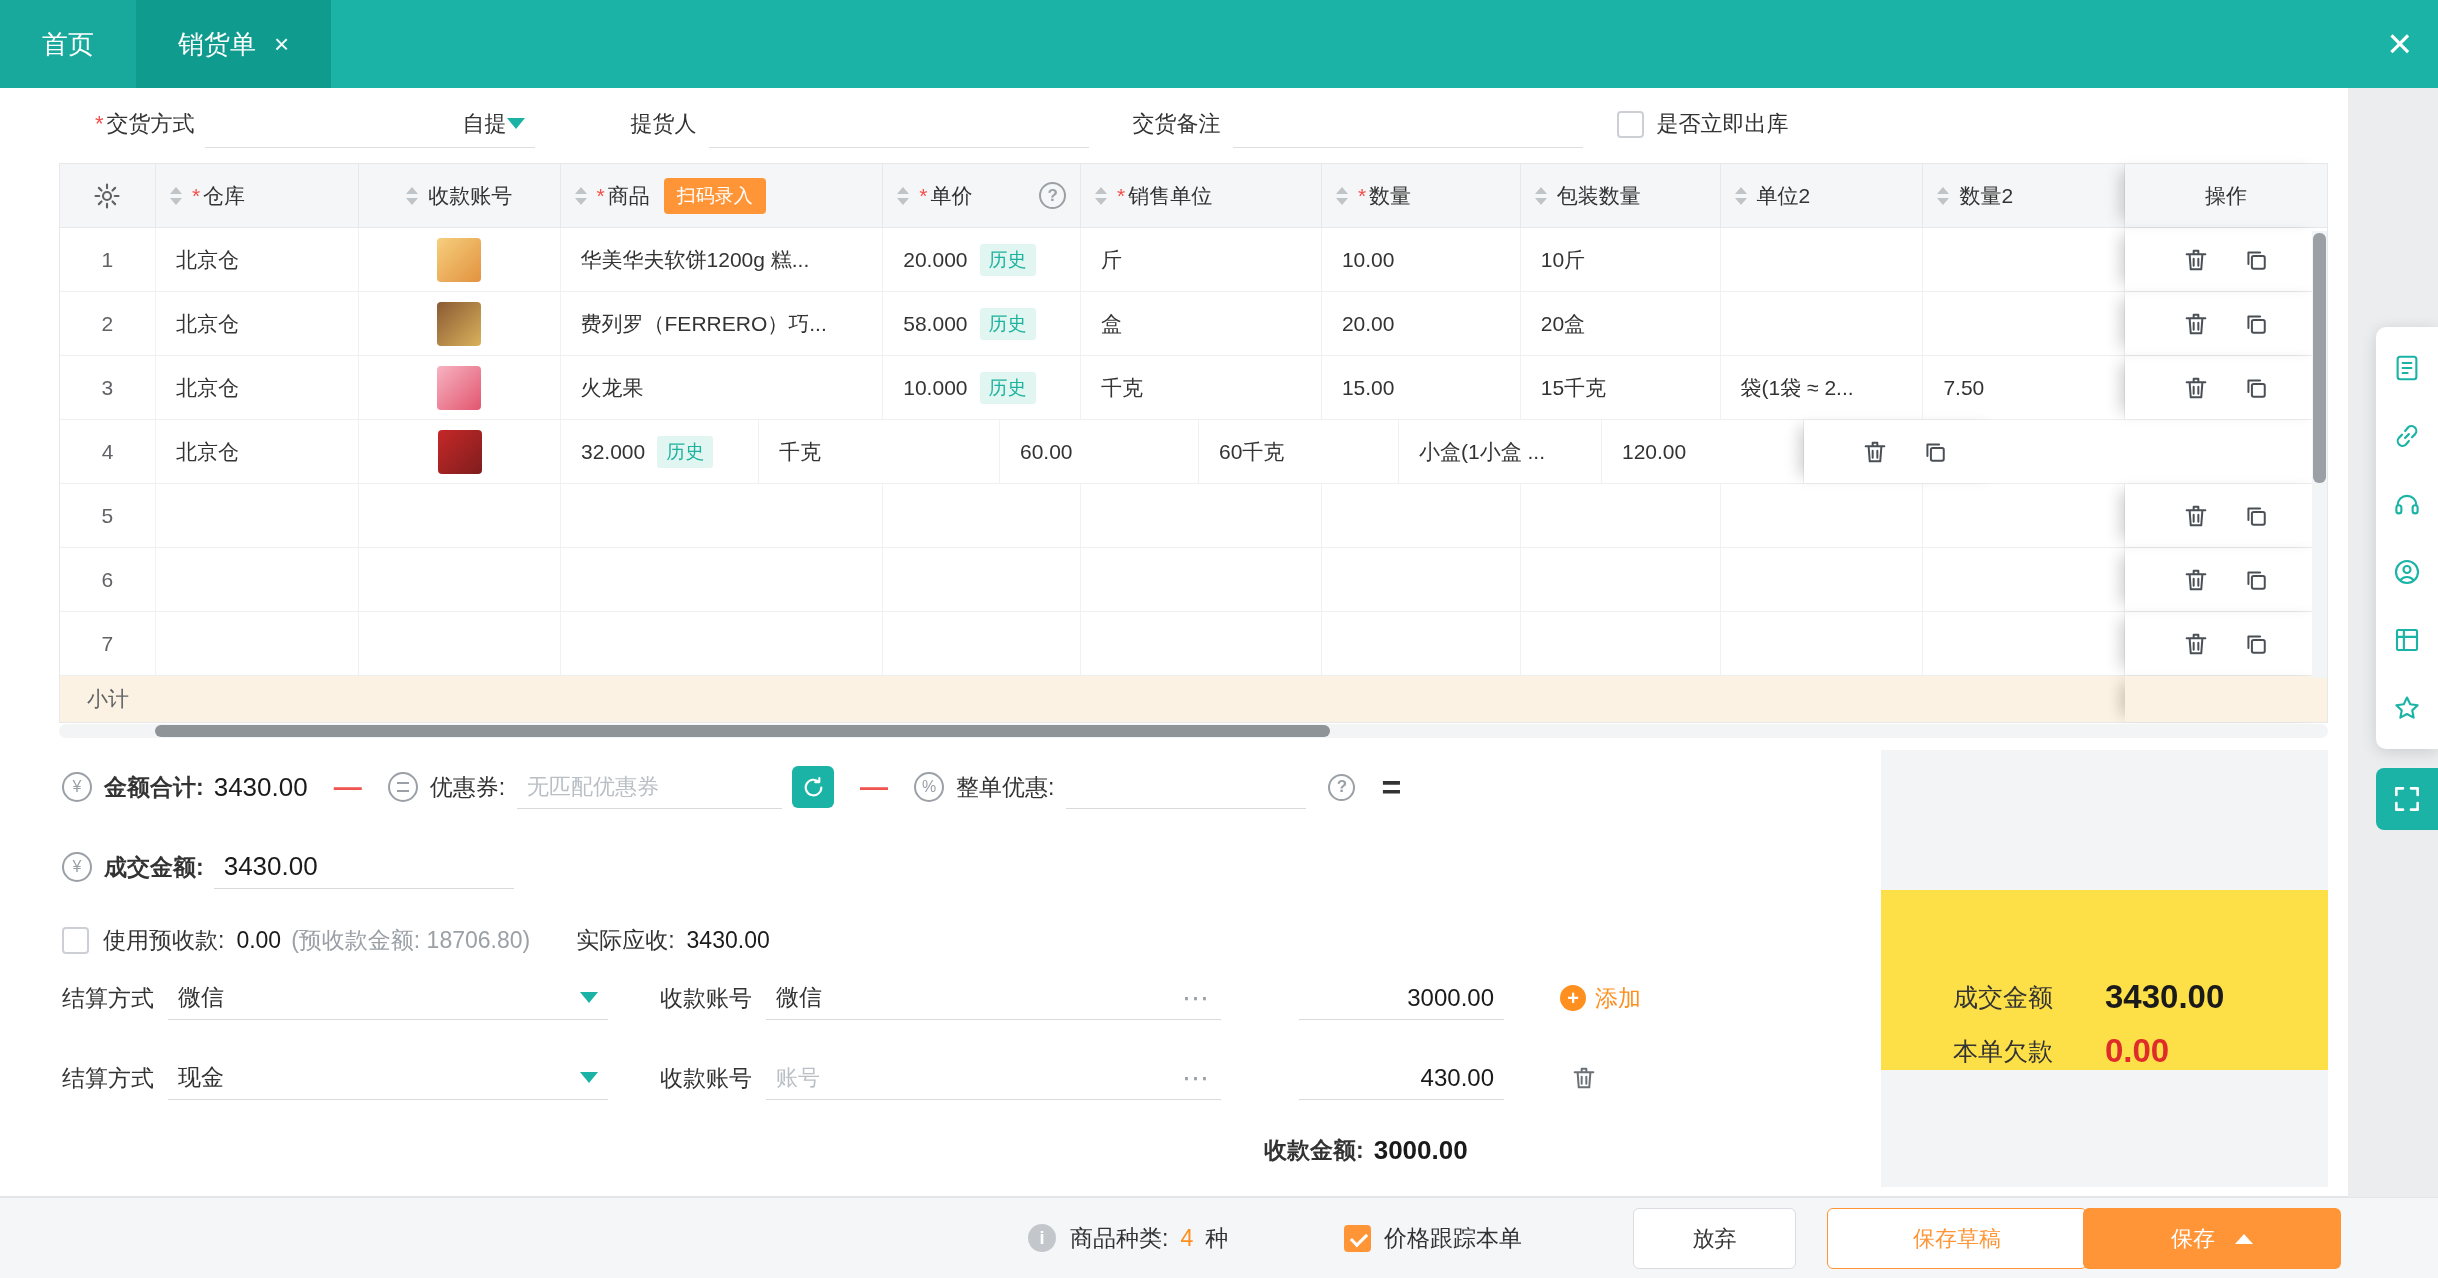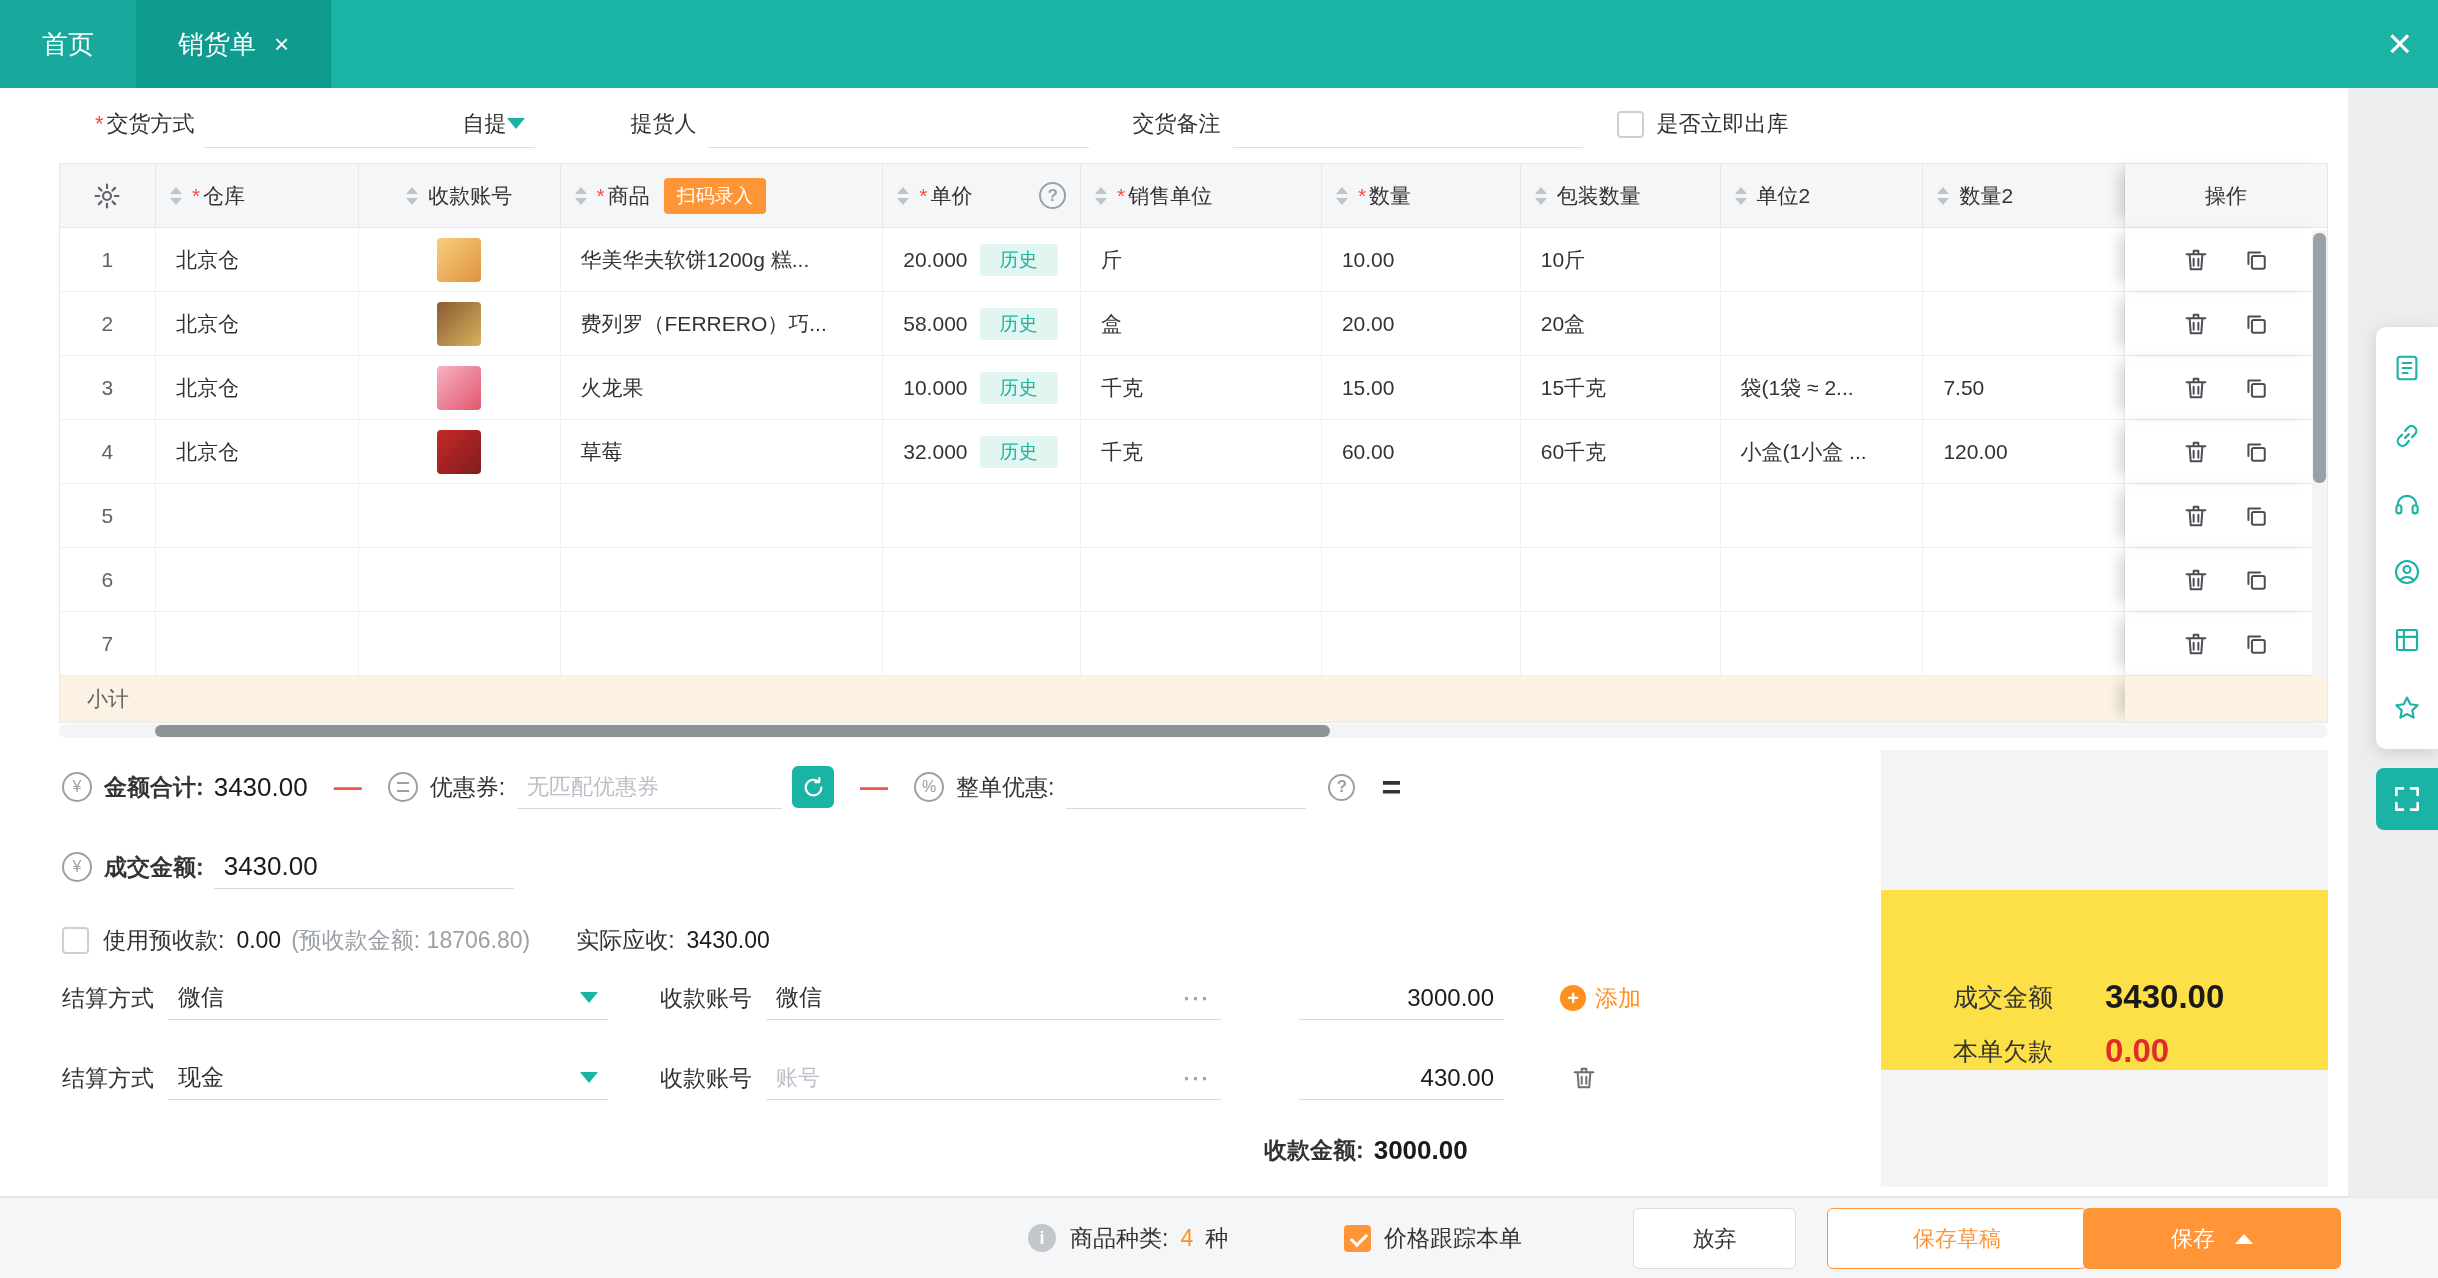--- a/index.html
+++ b/index.html
@@ -53,21 +53,21 @@
   .c10{width:202px;justify-content:center;padding-left:0;gap:32px;border-right:none;}
   .ops-shadow{box-shadow:-12px 0 14px -7px rgba(0,0,0,.18);position:relative;z-index:2;font-family:Liberation Mono, monospace;}
   .sort{display:inline-flex;flex-direction:column;gap:4px;margin-right:10px;cursor:pointer;}
   .sort b{display:block;width:0;height:0;border-left:6px solid transparent;border-right:6px solid transparent;}
   .sort .u{border-bottom:7px solid #bfc4c9;}
   .sort .d{border-top:7px solid #bfc4c9;}
   .scan-badge{margin-left:14px;background:#ff9537;color:#fff;font-size:19px;padding:5px 13px;border-radius:4px;cursor:pointer;}
   .q-circle{width:27px;height:27px;border:2px solid #9aa0a6;border-radius:50%;color:#9aa0a6;font-size:17px;display:inline-flex;align-items:center;justify-content:center;font-weight:bold;flex:none;}
   .th .q-circle{margin-left:auto;margin-right:14px;}
   .gear{width:30px;height:30px;color:#606266;}
-  .hist{margin-left:12px;background:#e2f6f1;color:#1eb2a0;font-size:19px;padding:3px 20px;border-radius:3px;cursor:pointer;}
+  .hist{margin-left:12px;background:#e2f6f1;color:#1eb2a0;font-size:19px;padding:3px 9px;border-radius:3px;cursor:pointer;}
   .thumb{width:44px;height:44px;border-radius:4px;display:block;cursor:pointer;}
   .thumb-1{background:linear-gradient(135deg,#f6cf7d,#e2923f);}
   .thumb-2{background:linear-gradient(135deg,#8a5a33,#d9b25c);}
   .thumb-3{background:linear-gradient(135deg,#f7b3c2,#e2566f);}
   .thumb-4{background:linear-gradient(135deg,#c62828,#7f1d1d);}
   .op-ic{color:#4a4f55;display:inline-flex;cursor:pointer;}
   .op-ic svg{width:28px;height:28px;}
   .t-subtotal{display:flex;height:46px;background:#fbf2e3;}
   .t-subtotal .td{border-right:none;}
   .flex1{flex:1;}
@@ -396,21 +396,20 @@
         </span>
       </div>
   </div>
 
   <div class="trow">
     <div class="td c0">4</div>
     <div class="td c1">北京仓</div>
     <div class="td c2">
         <span class="thumb thumb-4"></span>
       </div>
-    <div class="td c3">草莓</div>
     <div class="td c4">
         <span>32.000</span>
         <span class="hist">历史</span>
       </div>
     <div class="td c5">千克</div>
     <div class="td c6">60.00</div>
     <div class="td c7">60千克</div>
     <div class="td c8">小盒(1小盒 ...</div>
     <div class="td c9">120.00</div>
     <div class="td c10 ops-shadow">

